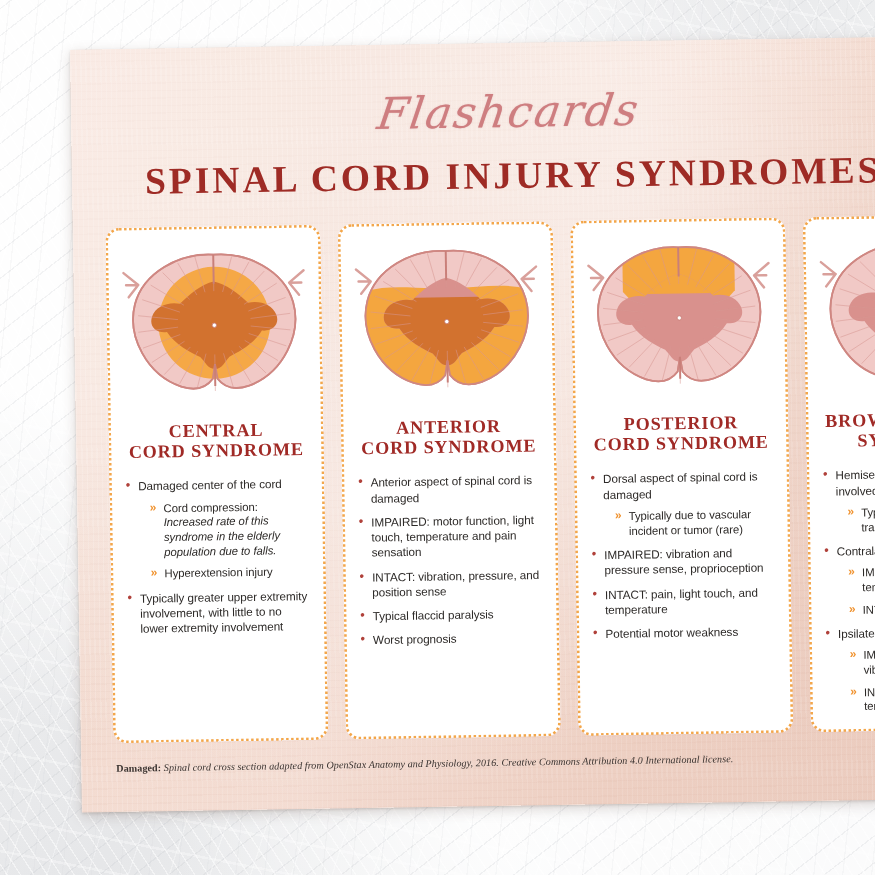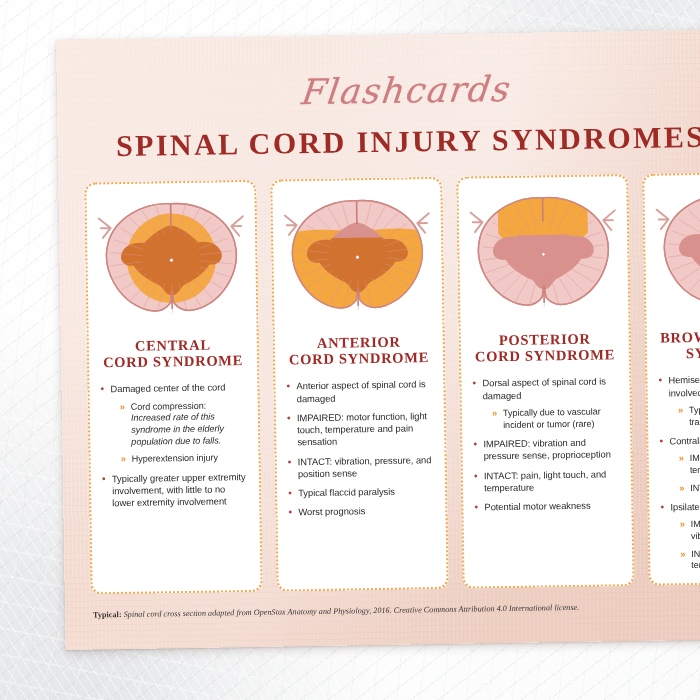--- a/index.html
+++ b/index.html
@@ -419,16 +419,16 @@
             </ul></li>
           <li class="l1"><span>Ipsilateral</span><ul class="sub">
               <li><span>IMPAIRED: touch and vibration, motor function</span></li>
               <li><span>INTACT: pain and temperature</span></li>
             </ul></li>
         </ul>
       </div>
     </div>
 
   <div class="footer">
-    <b>Typical: </b><span>Spinal cord cross section adapted from OpenStax Anatomy and Physiology, 2016. Creative Commons Attribution 4.0 International license.</span>
+    <b>Damaged: </b><span>Spinal cord cross section adapted from OpenStax Anatomy and Physiology, 2016. Creative Commons Attribution 4.0 International license.</span>
   </div>
 
 </div>
 
 </body></html>

